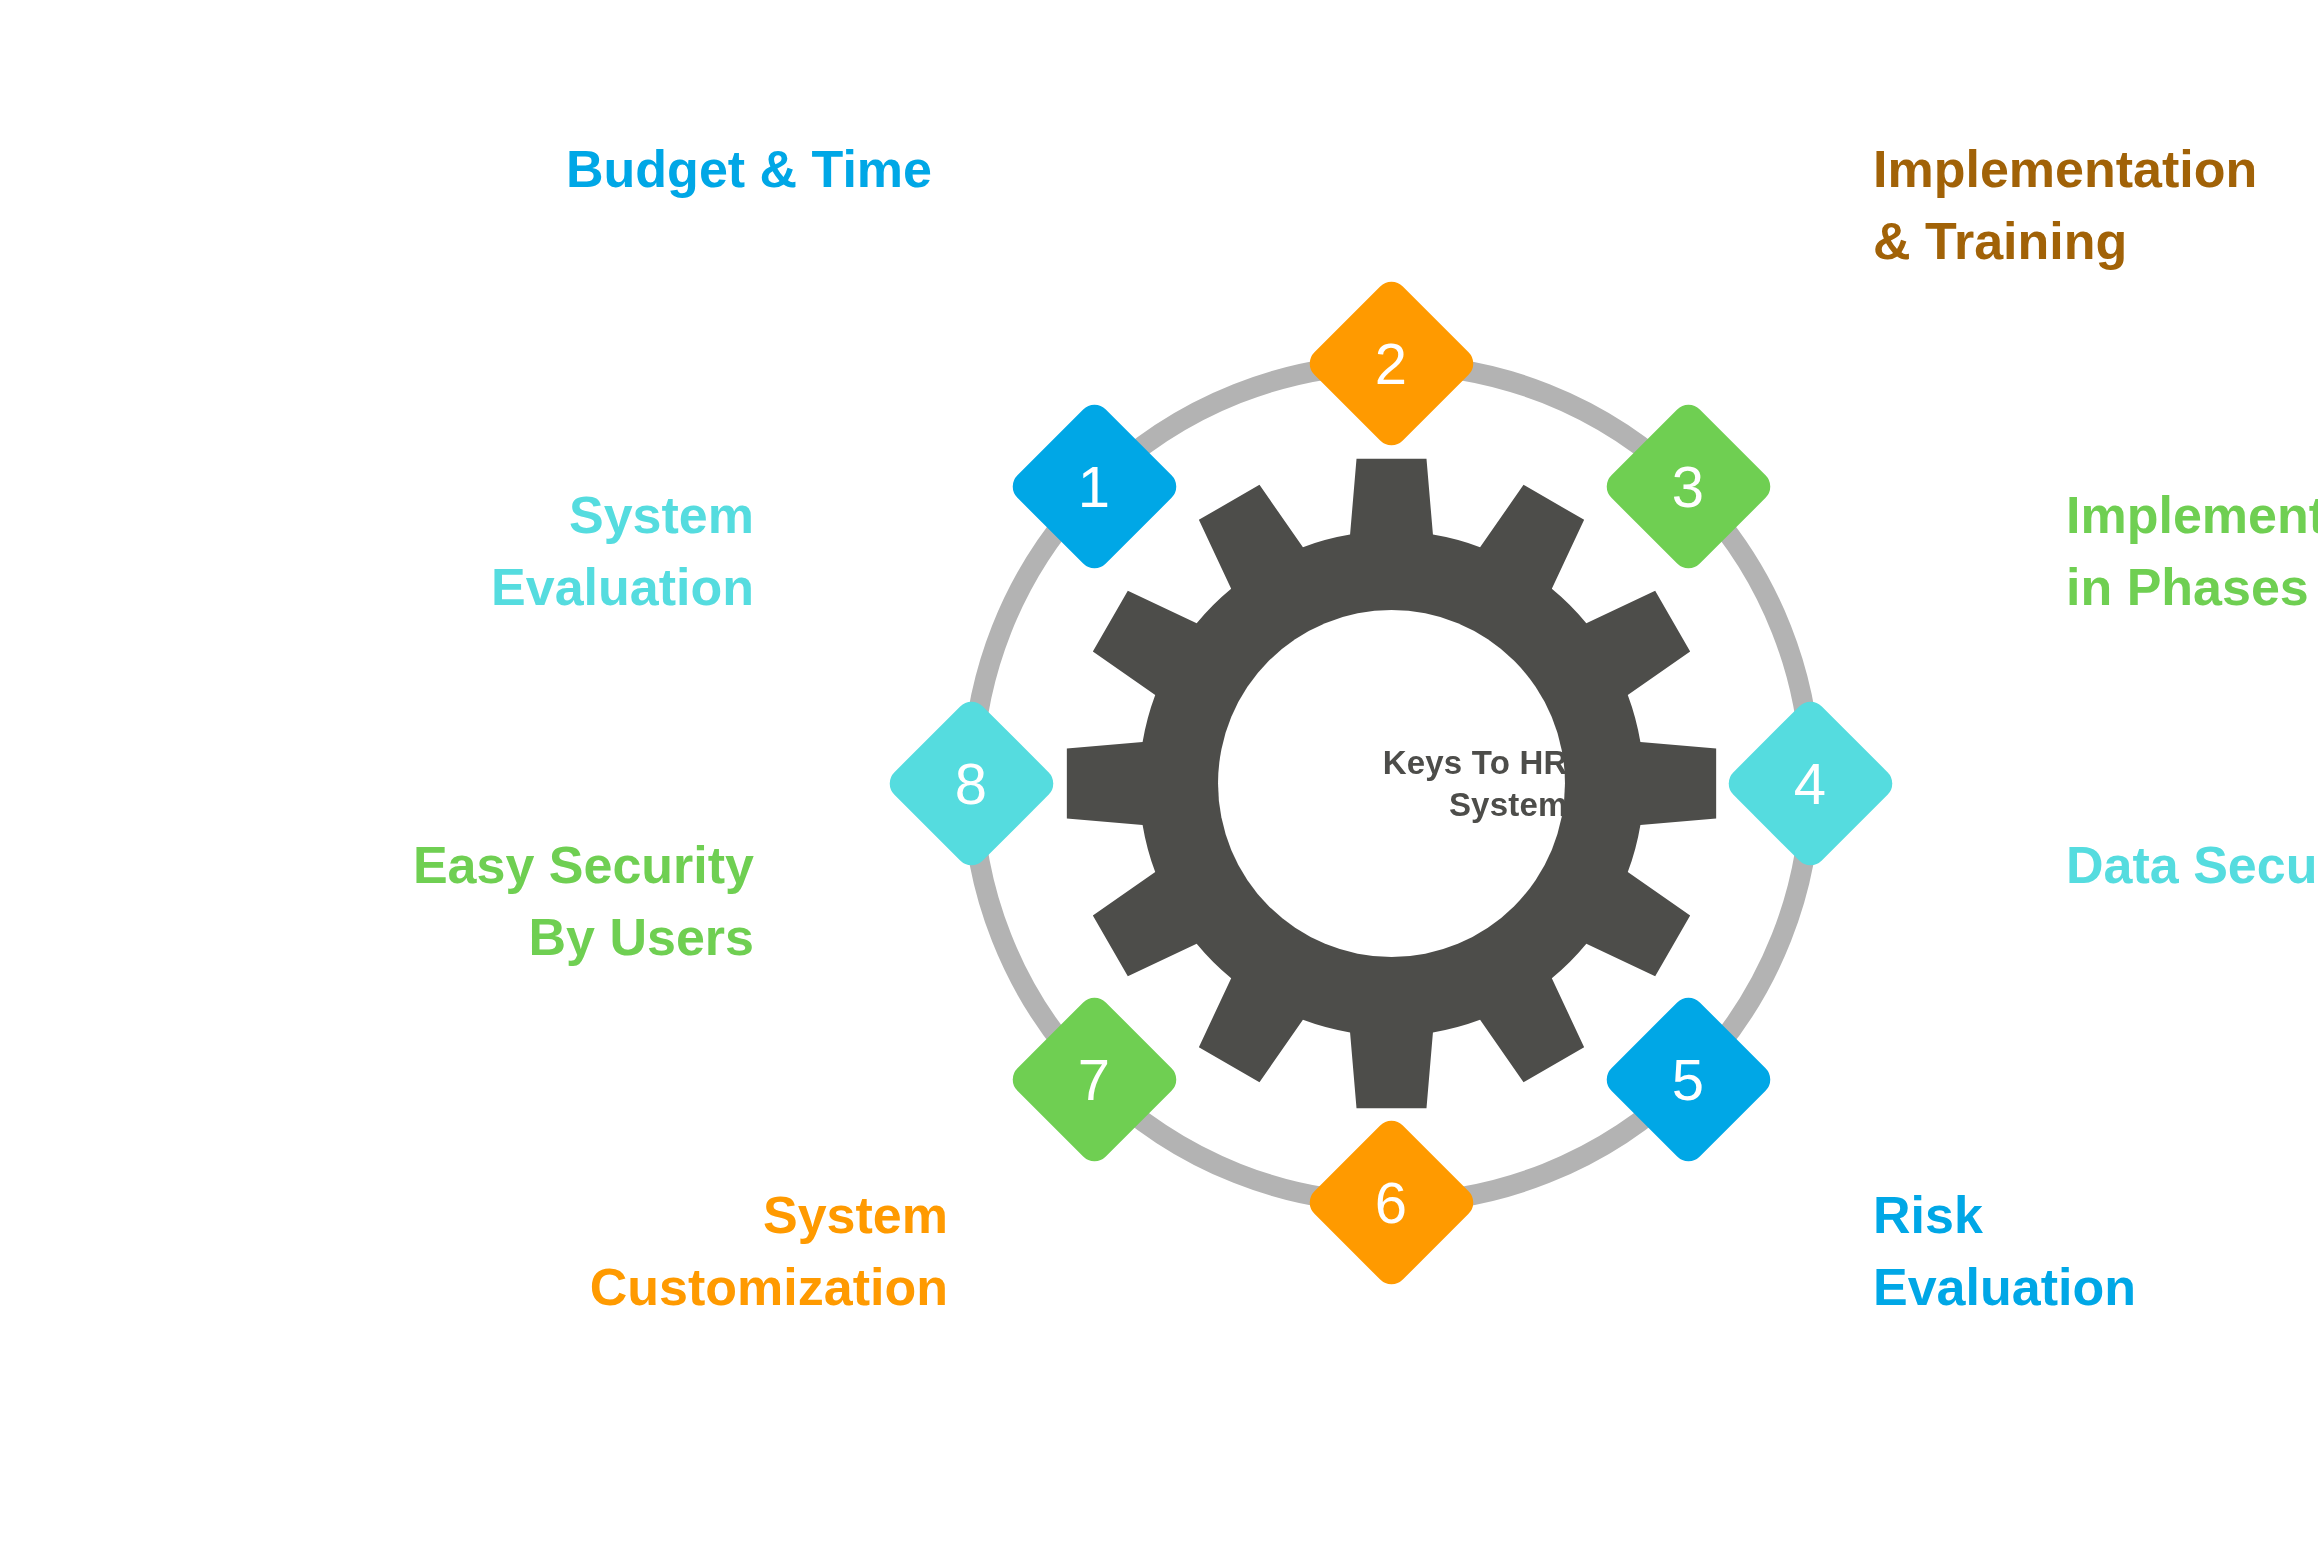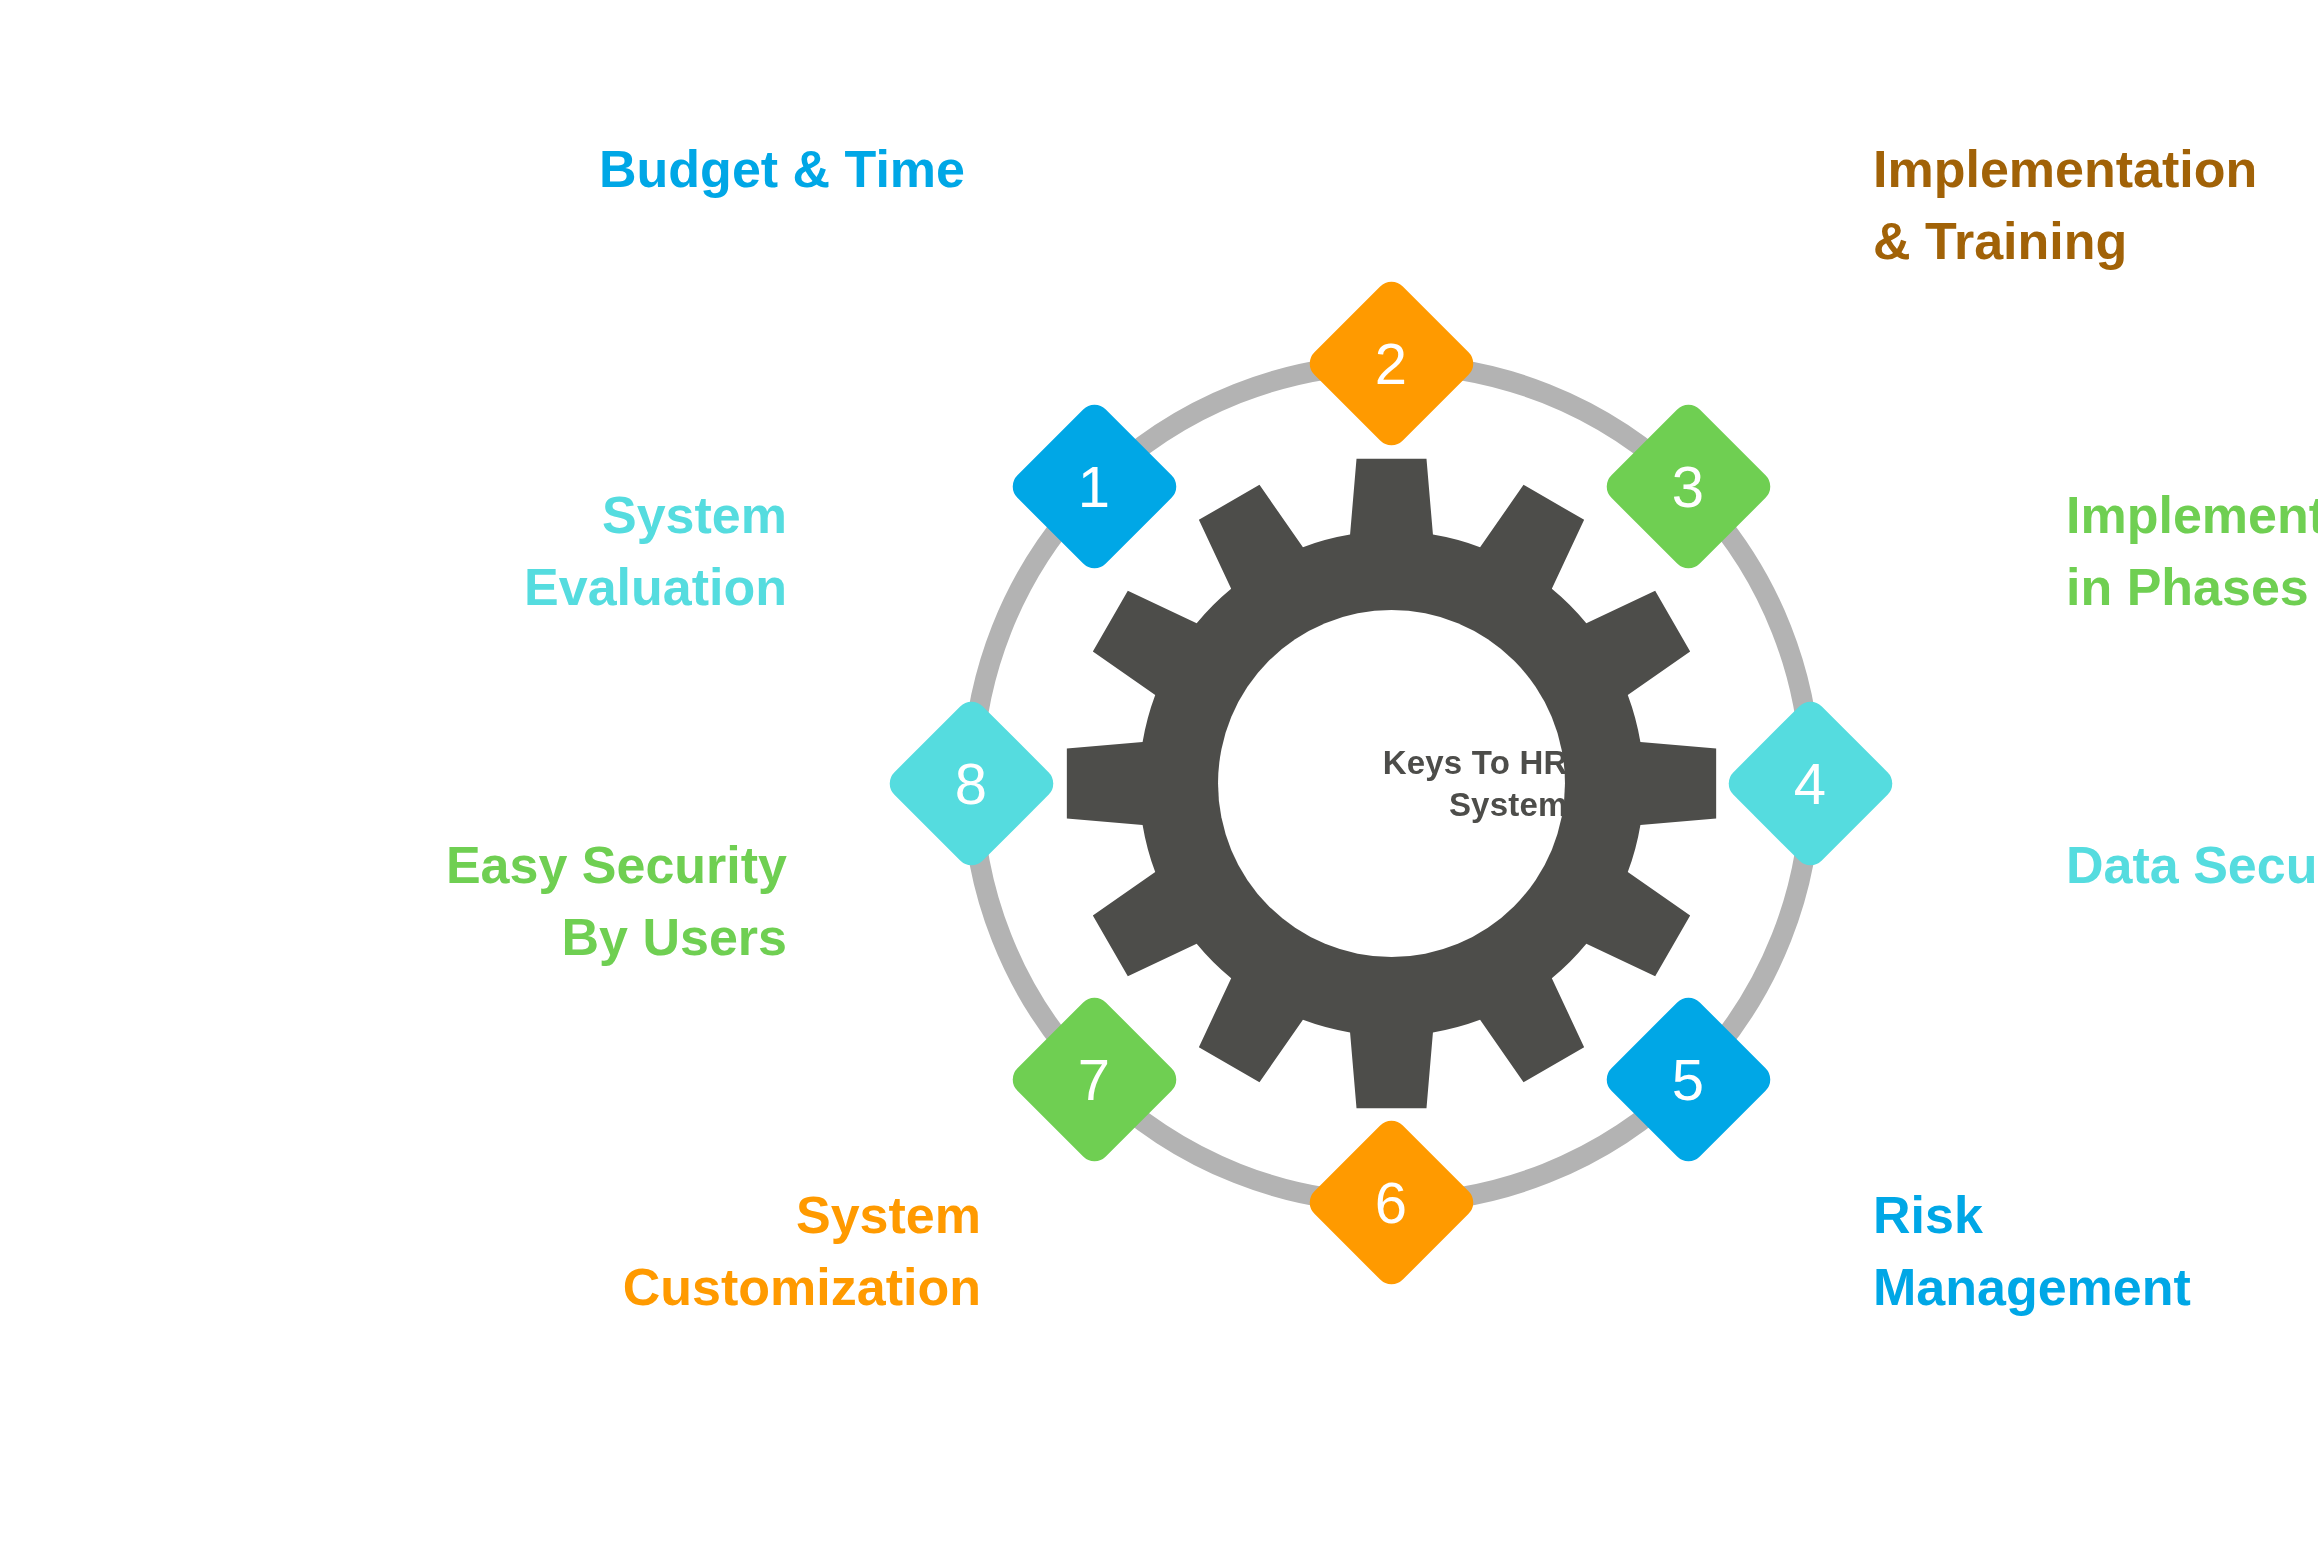--- a/index.html
+++ b/index.html
@@ -70,42 +70,42 @@
 
   
   .label {
     position: absolute;
     font-weight: bold;
     font-size: 52px;
     line-height: 1.38;
     white-space: pre-line;
   }
   .label.right { text-align: left; }
-  .label.left  { text-align: right; margin-left: 33px; }
+  .label.left  { text-align: right; }
 </style>
 </head>
 <body>
 
 <div id="stage">
 
   <div id="labels-layer">
       <div class="label left" style="color: rgb(0, 167, 230); top: 134px; left: 0px; width: 932px;">Budget &amp; Time</div>
       <div class="label left" style="color: rgb(85, 220, 223); top: 480px; left: 0px; width: 754px;">System
 Evaluation</div>
       <div class="label left" style="color: rgb(111, 207, 82); top: 830px; left: 0px; width: 754px;">Easy Security
 By Users</div>
       <div class="label left" style="color: rgb(255, 154, 0); top: 1180px; left: 0px; width: 948px;">System
 Customization</div>
       <div class="label right" style="color: #a16207; top: 134px; left: 1873px;">Implementation
 &amp; Training</div>
       <div class="label right" style="color: rgb(111, 207, 82); top: 480px; left: 2066px;">Implementation
 in Phases</div>
       <div class="label right" style="color: rgb(85, 220, 223); top: 830px; left: 2066px;">Data Security</div>
       <div class="label right" style="color: rgb(0, 167, 230); top: 1180px; left: 1873px;">Risk
-Management</div>
+Evaluation</div>
     </div>
 
   <div id="diagram">
     <svg viewBox="0 0 1120 1150" preserveAspectRatio="xMidYMid meet">
       <circle id="ring" cx="560" cy="575" r="452" fill="none" stroke="#B3B3B3" stroke-width="22"></circle>
       <path id="gear-path" fill="#4d4d4a" d="M515.34,306.69L522.29,225.03L597.71,225.03L604.66,306.69A272,272 0 0 1 655.48,320.31L655.48,320.31L702.33,253.06L767.65,290.77L732.83,364.97A272,272 0 0 1 770.03,402.17L770.03,402.17L844.23,367.35L881.94,432.67L814.69,479.52A272,272 0 0 1 828.31,530.34L828.31,530.34L909.97,537.29L909.97,612.71L828.31,619.66A272,272 0 0 1 814.69,670.48L814.69,670.48L881.94,717.33L844.23,782.65L770.03,747.83A272,272 0 0 1 732.83,785.03L732.83,785.03L767.65,859.23L702.33,896.94L655.48,829.69A272,272 0 0 1 604.66,843.31L604.66,843.31L597.71,924.97L522.29,924.97L515.34,843.31A272,272 0 0 1 464.52,829.69L464.52,829.69L417.67,896.94L352.35,859.23L387.17,785.03A272,272 0 0 1 349.97,747.83L349.97,747.83L275.77,782.65L238.06,717.33L305.31,670.48A272,272 0 0 1 291.69,619.66L291.69,619.66L210.03,612.71L210.03,537.29L291.69,530.34A272,272 0 0 1 305.31,479.52L305.31,479.52L238.06,432.67L275.77,367.35L349.97,402.17A272,272 0 0 1 387.17,364.97L387.17,364.97L352.35,290.77L417.67,253.06L464.52,320.31A272,272 0 0 1 515.34,306.69Z"></path>
       <circle id="gear-hub" cx="560" cy="575" r="187" fill="#ffffff"></circle>
     </svg>
 
     <div class="center-text">

